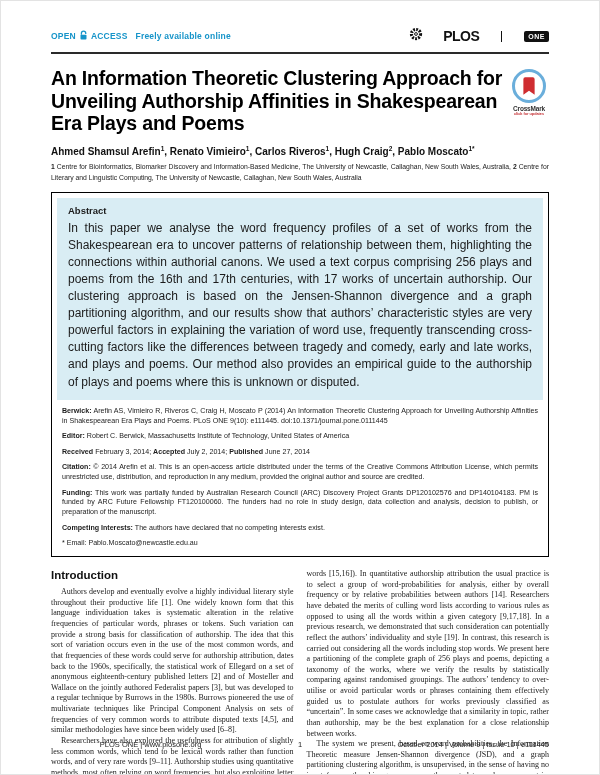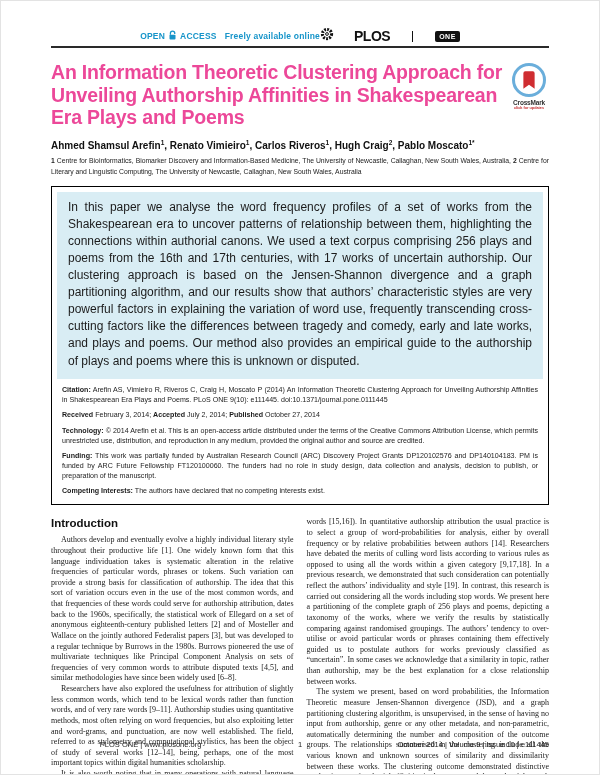--- a/index.html
+++ b/index.html
@@ -1,31 +1,31 @@
 <!DOCTYPE html>
 <html><head>
 <meta charset="utf-8">
 <style>
   * { margin:0; padding:0; box-sizing:border-box; }
   html,body { width:600px; height:775px; background:#ffffff; }
   body { font-family:"Liberation Sans", sans-serif; color:#1c1c1c; position:relative; }
   .page { position:relative; width:600px; height:775px; padding:26px 50px 0 50px; border:1px solid #e3e3e3; overflow:hidden; }
 
   
-  .masthead { display:flex; justify-content:center; align-items:center; padding-bottom:1px; border-bottom:2px solid #2a2a2a; }
+  .masthead { display:flex; justify-content:space-between; align-items:center; padding-bottom:7px; border-bottom:2px solid #2a2a2a; }
   .oa { display:flex; align-items:center; gap:3px; color:#1694c9; font-weight:bold; font-size:8.5px; letter-spacing:.2px; }
   .oa .tagline { margin-left:5px; }
   .plos-logo { display:flex; align-items:center; gap:20px; }
   .plos-logo .plos-text { font-size:14px; font-weight:bold; letter-spacing:-0.5px; color:#111; }
   .plos-logo .divider { width:1px; height:11px; background:#111; margin:0 2px; }
   .plos-logo .one-box { background:#111; color:#fff; font-size:7px; font-weight:bold; padding:2px 4px; border-radius:2px; letter-spacing:.5px; }
 
   
   .header { position:relative; margin-top:13px; }
-  .title { font-size:19.5px; font-weight:bold; line-height:1.16; letter-spacing:-0.2px; color:#ec4899; width:482px; }
+  .title { font-size:19.5px; font-weight:bold; line-height:1.16; letter-spacing:-0.2px; color:#000000; width:482px; }
   .crossmark { position:absolute; right:-2px; top:2px; width:44px; text-align:center; cursor:pointer; }
   .crossmark-circle { width:34px; height:34px; border-radius:50%; border:3px solid #6aaedb; background:#fff; margin:0 auto; display:flex; align-items:center; justify-content:center; }
   .crossmark-label { font-size:6.5px; font-weight:bold; color:#333; margin-top:2px; letter-spacing:-0.2px; }
   .crossmark-sub { font-size:3.8px; color:#c22a2e; font-weight:bold; }
 
   .authors { margin-top:10px; font-size:10px; font-weight:bold; color:#111; }
   .authors sup { font-size:6.5px; }
   .affiliations { margin-top:5px; font-size:6.8px; line-height:1.55; color:#222; text-align:justify; }
   .affiliations b { font-weight:bold; }
 
@@ -97,28 +97,31 @@
   <div class="authors">
     <span><span>Ahmed Shamsul Arefin</span><sup>1</sup><span>, </span></span><span><span>Renato Vimieiro</span><sup>1</sup><span>, </span></span><span><span>Carlos Riveros</span><sup>1</sup><span>, </span></span><span><span>Hugh Craig</span><sup>2</sup><span>, </span></span><span><span>Pablo Moscato</span><sup>1*</sup><span></span></span>
   </div>
 
   <div class="affiliations">
     <b>1</b><span> Centre for Bioinformatics, Biomarker Discovery and Information-Based Medicine, The University of Newcastle, Callaghan, New South Wales, Australia, </span><b>2</b><span> Centre for Literary and Linguistic Computing, The University of Newcastle, Callaghan, New South Wales, Australia</span>
   </div>
 
   <div class="info-box">
     <div class="abstract">
+      <div class="abstract-heading">Abstract</div>
       <div class="abstract-text">In this paper we analyse the word frequency profiles of a set of works from the Shakespearean era to uncover patterns of relationship between them, highlighting the connections within authorial canons. We used a text corpus comprising 256 plays and poems from the 16th and 17th centuries, with 17 works of uncertain authorship. Our clustering approach is based on the Jensen-Shannon divergence and a graph partitioning algorithm, and our results show that authors’ characteristic styles are very powerful factors in explaining the variation of word use, frequently transcending cross-cutting factors like the differences between tragedy and comedy, early and late works, and plays and poems. Our method also provides an empirical guide to the authorship of plays and poems where this is unknown or disputed.</div>
     </div>
     <div class="meta">
-      <div class="meta-row"><b>Citation:</b><span> Arefin AS, Vimieiro R, Riveros C, Craig H, Moscato P (2014) An Information Theoretic Clustering Approach for Unveiling Authorship Affinities in Shakespearean Era Plays and Poems. PLoS ONE 9(10): e111445. doi:10.1371/journal.pone.0111445</span></div>
-      <div class="meta-row"><b>Received</b><span> February 3, 2014; </span><b>Accepted</b><span> July 2, 2014; </span><b>Published</b><span> October 27, 2014</span></div>
-      <div class="meta-row"><b>Technology:</b><span> © 2014 Arefin et al. This is an open-access article distributed under the terms of the Creative Commons Attribution License, which permits unrestricted use, distribution, and reproduction in any medium, provided the original author and source are credited.</span></div>
+      <div class="meta-row"><b>Berwick:</b><span> Arefin AS, Vimieiro R, Riveros C, Craig H, Moscato P (2014) An Information Theoretic Clustering Approach for Unveiling Authorship Affinities in Shakespearean Era Plays and Poems. PLoS ONE 9(10): e111445. doi:10.1371/journal.pone.0111445</span></div>
+      <div class="meta-row"><b>Editor:</b><span> Robert C. Berwick, Massachusetts Institute of Technology, United States of America</span></div>
+      <div class="meta-row"><b>Received</b><span> February 3, 2014; </span><b>Accepted</b><span> July 2, 2014; </span><b>Published</b><span> June 27, 2014</span></div>
+      <div class="meta-row"><b>Citation:</b><span> © 2014 Arefin et al. This is an open-access article distributed under the terms of the Creative Commons Attribution License, which permits unrestricted use, distribution, and reproduction in any medium, provided the original author and source are credited.</span></div>
       <div class="meta-row"><b>Funding:</b><span> This work was partially funded by Australian Research Council (ARC) Discovery Project Grants DP120102576 and DP140104183. PM is funded by ARC Future Fellowship FT120100060. The funders had no role in study design, data collection and analysis, decision to publish, or preparation of the manuscript.</span></div>
       <div class="meta-row"><b>Competing Interests:</b><span> The authors have declared that no competing interests exist.</span></div>
+      <div class="meta-row">* Email: Pablo.Moscato@newcastle.edu.au</div>
     </div>
   </div>
 
   <div class="body-cols">
     <div class="col">
       <div class="section-heading">Introduction</div>
       <p>Authors develop and eventually evolve a highly individual literary style throughout their productive life [1]. One widely known form that this language individuation takes is systematic alteration in the relative frequencies of particular words, phrases or tokens. Such variation can provide a strong basis for classification of authorship. The idea that this sort of variation occurs even in the use of the most common words, and that frequencies of these words could serve for authorship attribution, dates back to the 1960s, specifically, the statistical work of Ellegard on a set of anonymous eighteenth-century published letters [2] and of Mosteller and Wallace on the jointly authored Federalist papers [3], but was developed to a regular technique by Burrows in the 1980s. Burrows pioneered the use of multivariate techniques like Principal Component Analysis on sets of frequencies of very common words to attribute disputed texts [4,5], and similar methodologies have since been widely used [6–8].</p>
       <p>Researchers have also explored the usefulness for attribution of slightly less common words, which tend to be lexical words rather than function words, and of very rare words [9–11]. Authorship studies using quantitative methods, most often relying on word frequencies, but also exploiting letter and word-grams, and punctuation, are now well established. The field, referred to as stylometry and computational stylistics, has been the object of study of several works [12–14], being, perhaps, one of the most important topics within digital humanities scholarship.</p>
       <p>It is also worth noting that in many operations with natural language (such as topic detection and information retrieval), the usual practice is to discard the most common words (so-called stop</p>
     </div>

